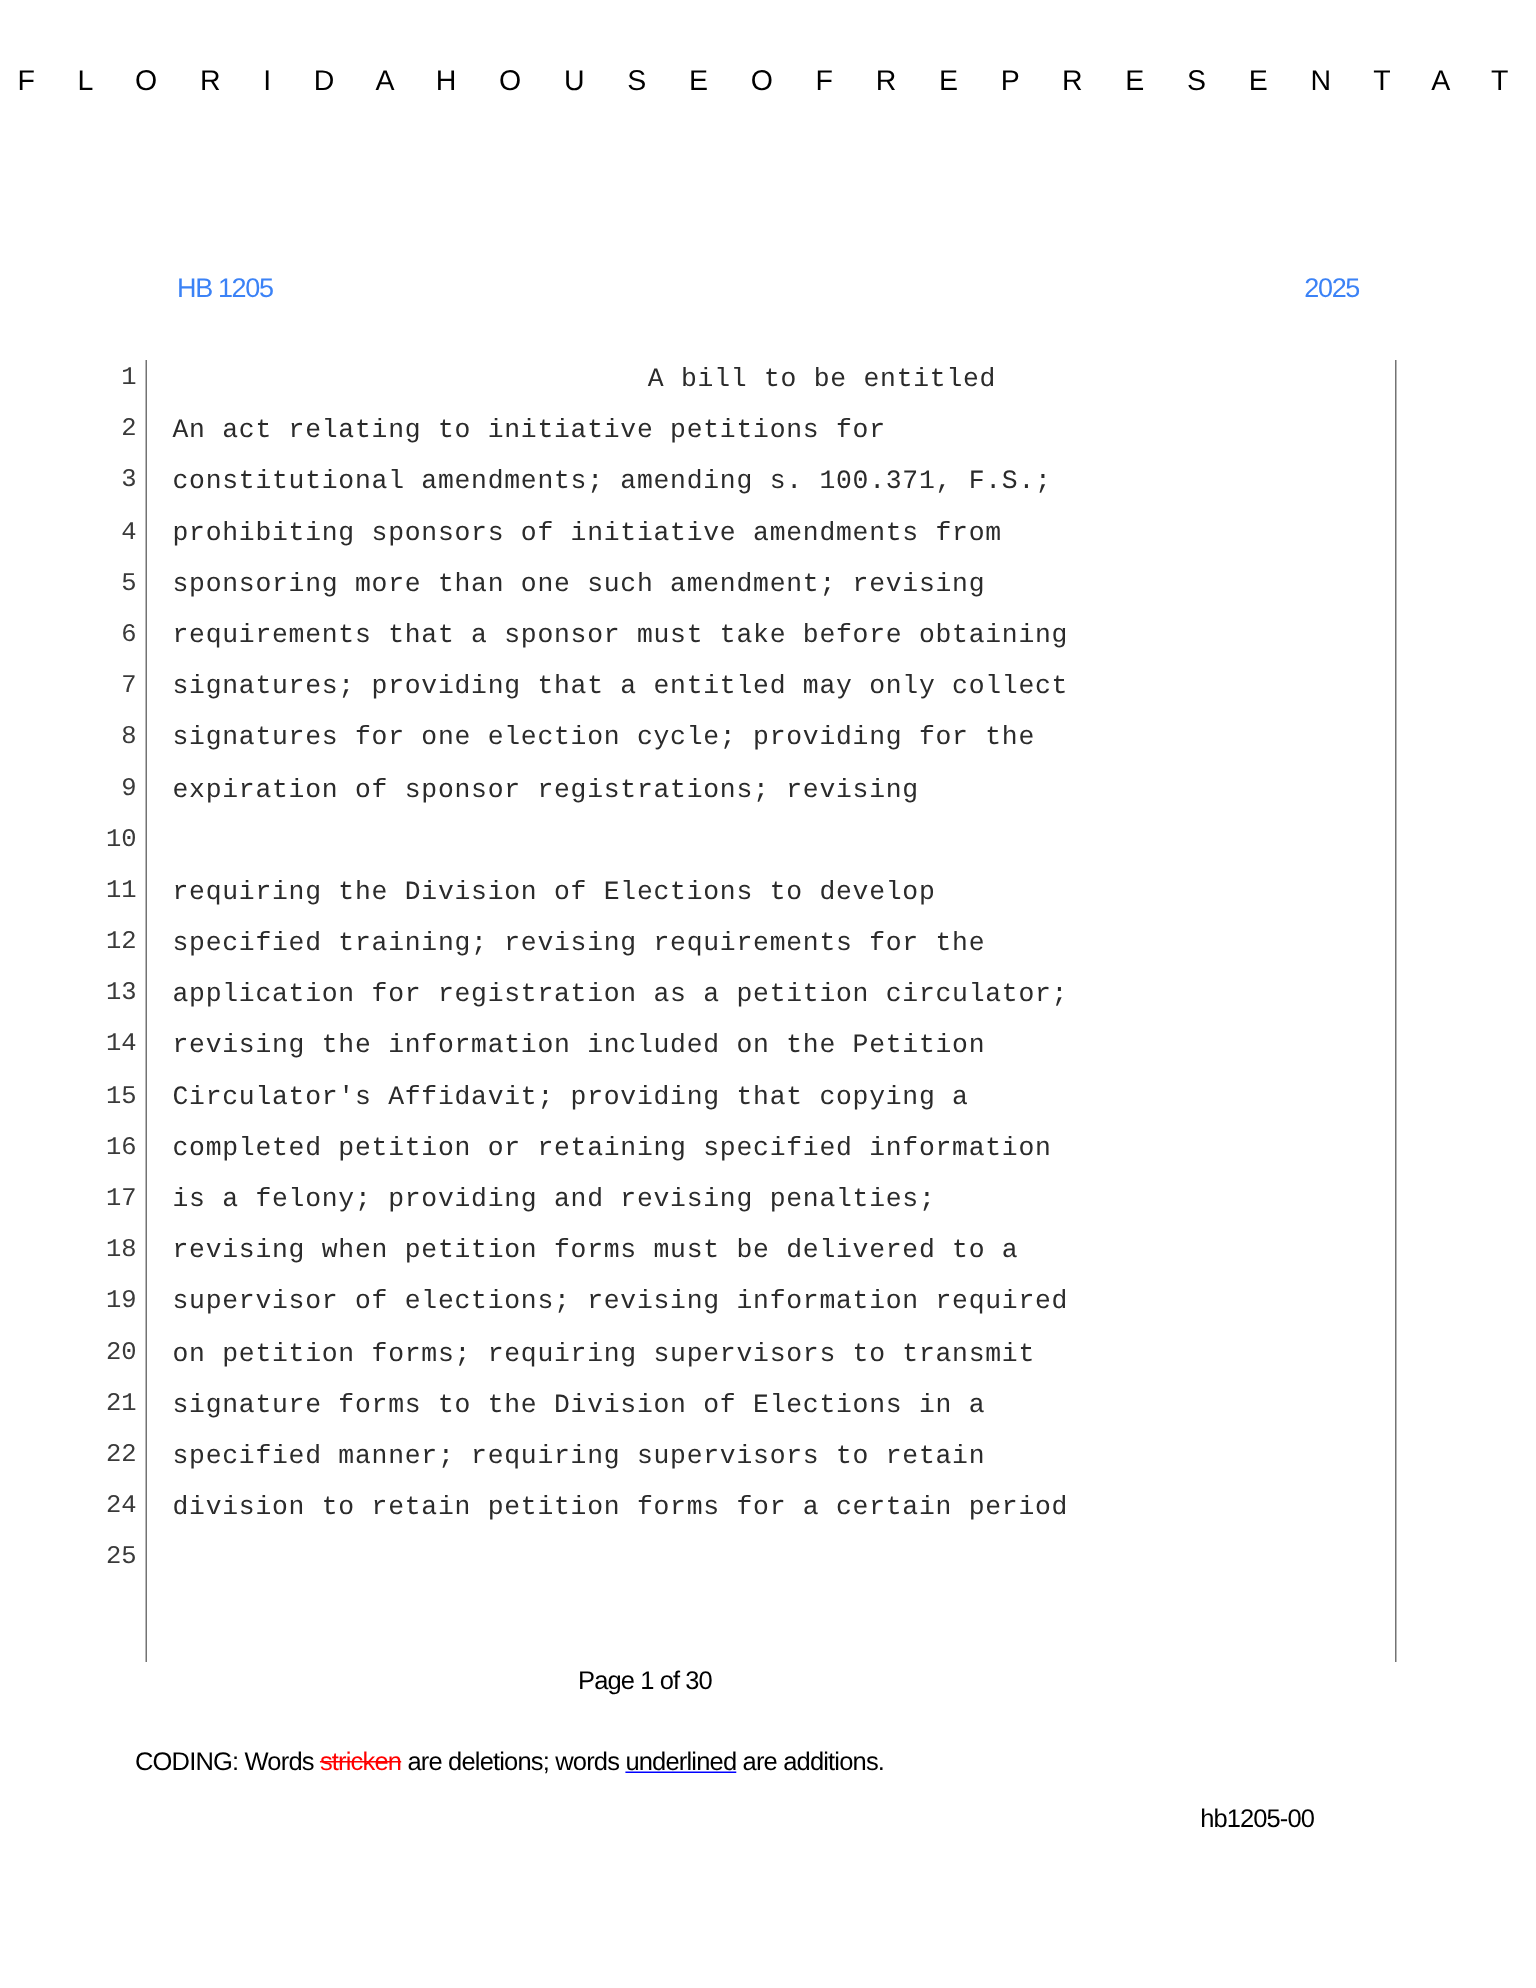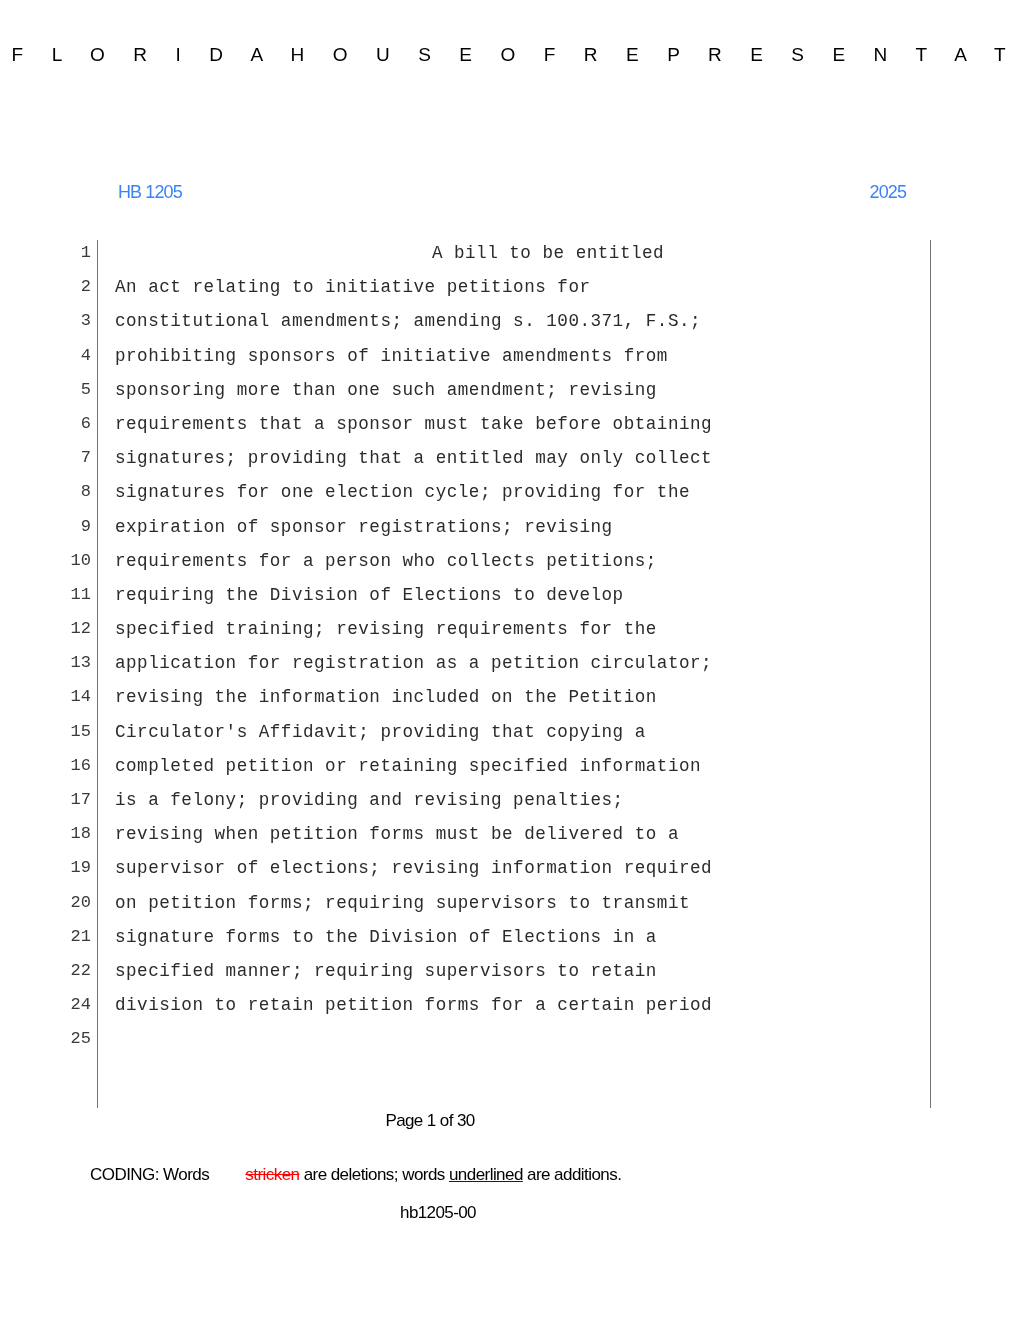--- a/index.html
+++ b/index.html
@@ -131,33 +131,32 @@
     font-family: "Liberation Sans", sans-serif;
     font-size: 17px;
     letter-spacing: -0.55px;
     color: #000000;
     white-space: nowrap;
   }
   .coding-note .stricken {
     color: #ff0000;
     text-decoration: line-through;
     text-decoration-color: #ff0000;
-    margin-left: 32px;
   }
   .coding-note .underlined {
     color: #000000;
     text-decoration: underline;
     text-decoration-color: #0000ff;
   }
   .doc-id {
     position: absolute;
     top: 1203px;
     left: 0;
     width: 876px;
-    text-align: center;
+    text-align: right;
     font-family: "Liberation Sans", sans-serif;
     font-size: 17px;
     letter-spacing: -0.6px;
     color: #000000;
   }
 </style>
 </head>
 <body>
 
 <div class="page">
@@ -175,21 +174,21 @@
     <ol class="lines" id="lines-container">
         <li class="line"><span class="line-no">1</span><span class="line-text centered">A bill to be entitled</span></li>
         <li class="line"><span class="line-no">2</span><span class="line-text">An act relating to initiative petitions for</span></li>
         <li class="line"><span class="line-no">3</span><span class="line-text">constitutional amendments; amending s. 100.371, F.S.;</span></li>
         <li class="line"><span class="line-no">4</span><span class="line-text">prohibiting sponsors of initiative amendments from</span></li>
         <li class="line"><span class="line-no">5</span><span class="line-text">sponsoring more than one such amendment; revising</span></li>
         <li class="line"><span class="line-no">6</span><span class="line-text">requirements that a sponsor must take before obtaining</span></li>
         <li class="line"><span class="line-no">7</span><span class="line-text">signatures; providing that a entitled may only collect</span></li>
         <li class="line"><span class="line-no">8</span><span class="line-text">signatures for one election cycle; providing for the</span></li>
         <li class="line"><span class="line-no">9</span><span class="line-text">expiration of sponsor registrations; revising</span></li>
-        <li class="line"><span class="line-no">10</span><span class="line-text">requirements for a person who collects petitions;</span></li>
+        <li class="line"><span class="line-no">10</span></li>
         <li class="line"><span class="line-no">11</span><span class="line-text">requiring the Division of Elections to develop</span></li>
         <li class="line"><span class="line-no">12</span><span class="line-text">specified training; revising requirements for the</span></li>
         <li class="line"><span class="line-no">13</span><span class="line-text">application for registration as a petition circulator;</span></li>
         <li class="line"><span class="line-no">14</span><span class="line-text">revising the information included on the Petition</span></li>
         <li class="line"><span class="line-no">15</span><span class="line-text">Circulator's Affidavit; providing that copying a</span></li>
         <li class="line"><span class="line-no">16</span><span class="line-text">completed petition or retaining specified information</span></li>
         <li class="line"><span class="line-no">17</span><span class="line-text">is a felony; providing and revising penalties;</span></li>
         <li class="line"><span class="line-no">18</span><span class="line-text">revising when petition forms must be delivered to a</span></li>
         <li class="line"><span class="line-no">19</span><span class="line-text">supervisor of elections; revising information required</span></li>
         <li class="line"><span class="line-no">20</span><span class="line-text">on petition forms; requiring supervisors to transmit</span></li>

